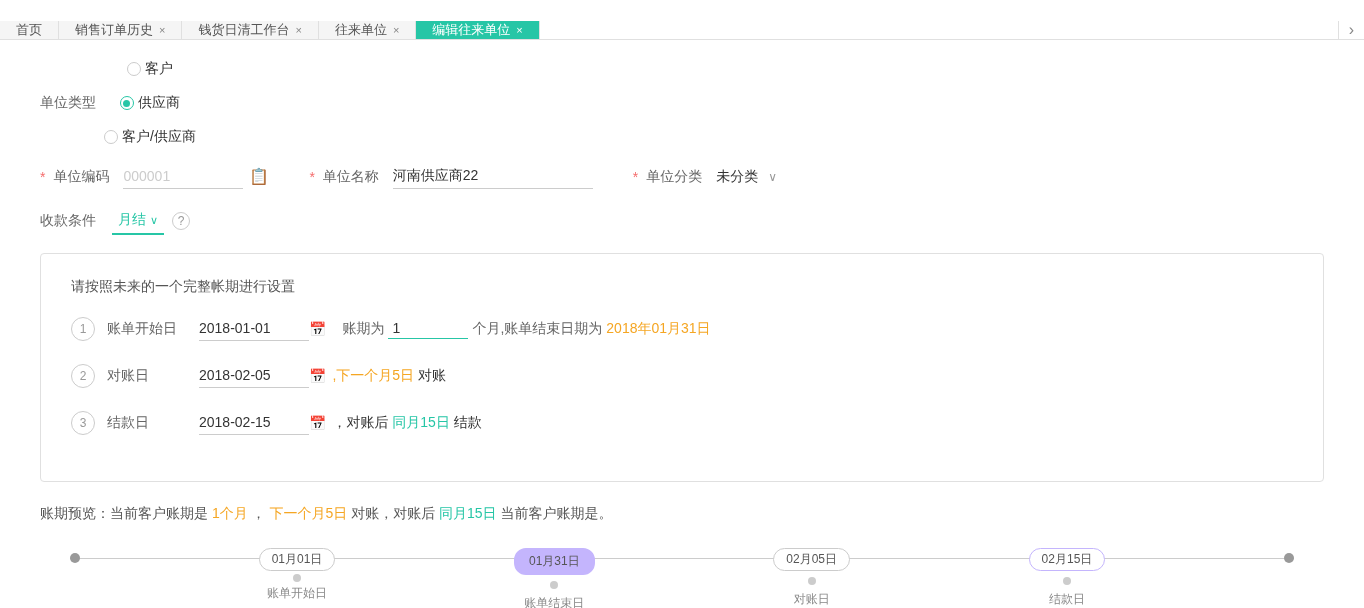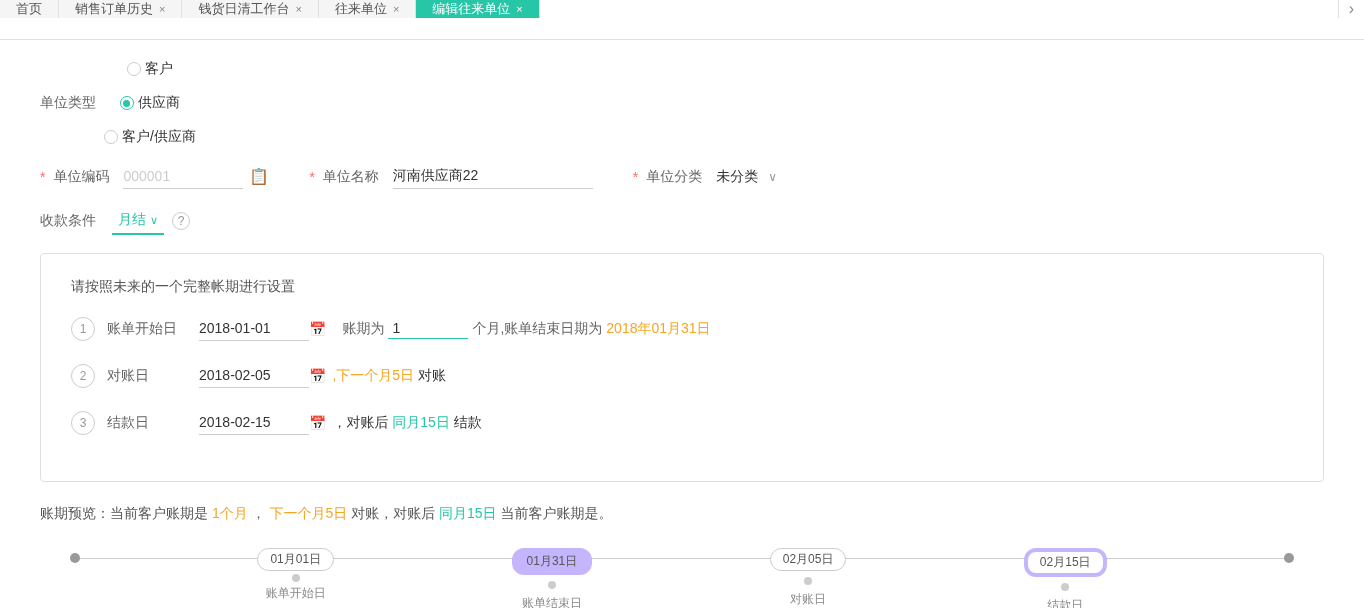--- a/index.html
+++ b/index.html
@@ -1,21 +1,21 @@
 <!DOCTYPE html>
 <html><head>
   <meta charset="utf-8">
   <style>
     * { box-sizing: border-box; margin: 0; padding: 0; }
     body { font-family: 'Microsoft YaHei', Arial, sans-serif; font-size: 14px; color: #333; background: #f5f5f5; }
 
     
     .tab-bar {
       display: flex;
-      align-items: flex-start;
+      align-items: flex-end;
       background: #fff;
       border-bottom: 1px solid #e0e0e0;
       height: 40px;
       padding-left: 0;
     }
     .tab {
       display: flex;
       align-items: center;
       padding: 0 16px;
       cursor: pointer;
@@ -365,21 +365,21 @@
         <div style="font-size:12px; color:#888;">账单结束日</div>
       </div>
 
       <div style="display:flex; flex-direction:column; align-items:center; gap:6px;">
         <div style="border:1px solid #ccc; border-radius:12px; padding:2px 12px; font-size:12px; color:#555; background:#fff;">02月05日</div>
         <div style="width:8px; height:8px; border-radius:50%; background:#ccc;"></div>
         <div style="font-size:12px; color:#888;">对账日</div>
       </div>
 
       <div style="display:flex; flex-direction:column; align-items:center; gap:6px;">
-        <div style="border:4px solid #c4b5fd; border-radius:12px; padding:2px 12px; font-size:12px; color:#555; background:#fff;">02月15日</div>
+        <div style="border:1px solid #c4b5fd; border-radius:12px; padding:2px 12px; font-size:12px; color:#555; background:#fff;">02月15日</div>
         <div style="width:8px; height:8px; border-radius:50%; background:#ccc;"></div>
         <div style="font-size:12px; color:#888;">结款日</div>
       </div>
 
       <div style="display:flex; flex-direction:column; align-items:center; gap:6px;">
         <div style="width:10px; height:10px; border-radius:50%; background:#999; margin-top:5px;"></div>
       </div>
 
     </div>
   </div>

